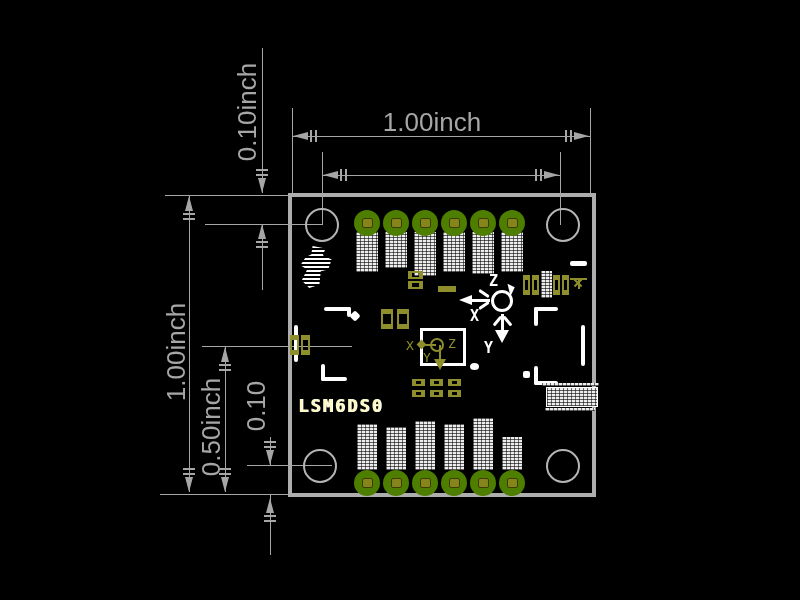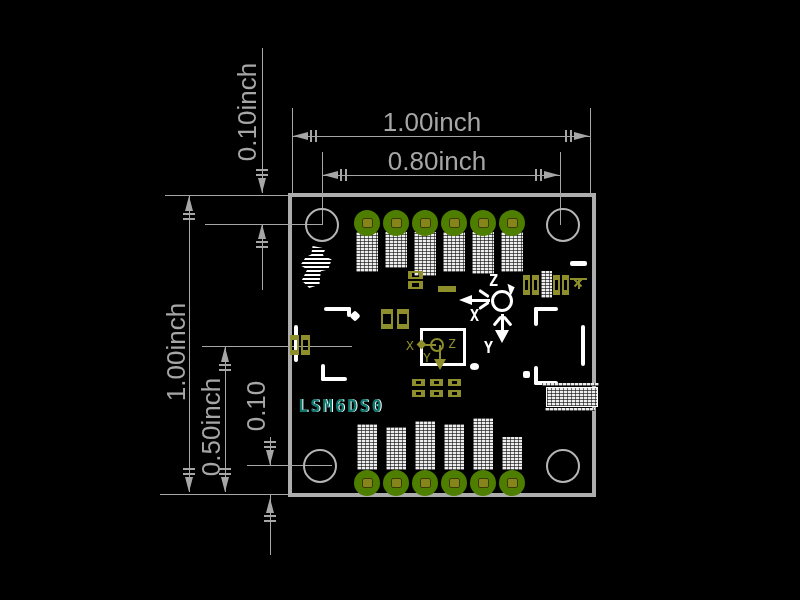--- a/index.html
+++ b/index.html
@@ -31,21 +31,21 @@
   .slot{width:9px;height:8px;background:var(--pad-slot-olive);border:1px solid #3c3c00;border-radius:2px;}
   .hatch{position:absolute;background-color:#ededed;
     background-image:repeating-linear-gradient(90deg, rgba(0,0,0,.55) 0 1px, rgba(0,0,0,0) 1px 4px),
                      repeating-linear-gradient(0deg, rgba(0,0,0,.6) 0 1px, rgba(0,0,0,0) 1px 3px);}
   .smdv{position:absolute;border:2px solid var(--copper-olive);border-top-width:5px;border-bottom-width:5px;box-sizing:border-box;background:transparent;}
   .smdh{position:absolute;border:2px solid var(--copper-olive);border-left-width:4px;border-right-width:4px;box-sizing:border-box;background:transparent;}
   .obar{position:absolute;background:var(--copper-olive);}
   .wbar{position:absolute;background:var(--silkscreen-white);border-radius:2px;}
   .wlet{position:absolute;color:#fff;font-family:"DejaVu Sans Mono",monospace;font-weight:bold;font-size:15px;line-height:15px;}
   .olet{position:absolute;color:var(--copper-olive);font-family:"DejaVu Sans Mono",monospace;font-size:13px;line-height:13px;}
-  .partnum{position:absolute;color:#0f766e;font-family:"DejaVu Sans Mono",monospace;font-weight:bold;font-size:17px;letter-spacing:2px;text-shadow:1px 0 0 #fff;}
+  .partnum{position:absolute;color:#fef9c3;font-family:"DejaVu Sans Mono",monospace;font-weight:bold;font-size:17px;letter-spacing:2px;text-shadow:1px 0 0 #fff;}
   .logo{position:absolute;background-image:repeating-linear-gradient(0deg,#fff 0 2px,#000 2px 4px);
     clip-path:polygon(40% 0,78% 6%,70% 22%,96% 32%,86% 56%,64% 60%,60% 92%,30% 100%,8% 82%,24% 56%,4% 46%,20% 26%,36% 20%);}
 </style>
 </head>
 <body>
 
 <div class="stage">
 
   <div class="board"></div>
 
@@ -75,21 +75,20 @@
   <div class="aU" style="left:183px;top:196px;"></div>
   <div class="aD" style="left:183px;top:466px;"></div>
   <div class="aU" style="left:219px;top:347px;"></div>
   <div class="aD" style="left:219px;top:466px;"></div>
   <div class="aD" style="left:264px;top:439px;"></div>
   <div class="aU" style="left:264px;top:498px;"></div>
   <div class="aD" style="left:256px;top:167px;"></div>
   <div class="aU" style="left:256px;top:224px;"></div>
 
   <div class="dtx" style="left:377px;top:107px;width:110px;">1.00inch</div>
-  <div class="dtx" style="left:382px;top:146px;width:110px;">0.80inch</div>
   <div class="dtx vert" style="left:121px;top:337px;width:110px;">1.00inch</div>
   <div class="dtx vert" style="left:156px;top:412px;width:110px;">0.50inch</div>
   <div class="dtx vert" style="left:226px;top:391px;width:60px;">0.10</div>
   <div class="dtx vert" style="left:192px;top:97px;width:110px;">0.10inch</div>
 
   <div class="hole" style="left:305px;top:208px;"></div>
   <div class="hole" style="left:546px;top:208px;"></div>
   <div class="hole" style="left:303px;top:449px;"></div>
   <div class="hole" style="left:546px;top:449px;"></div>
 

